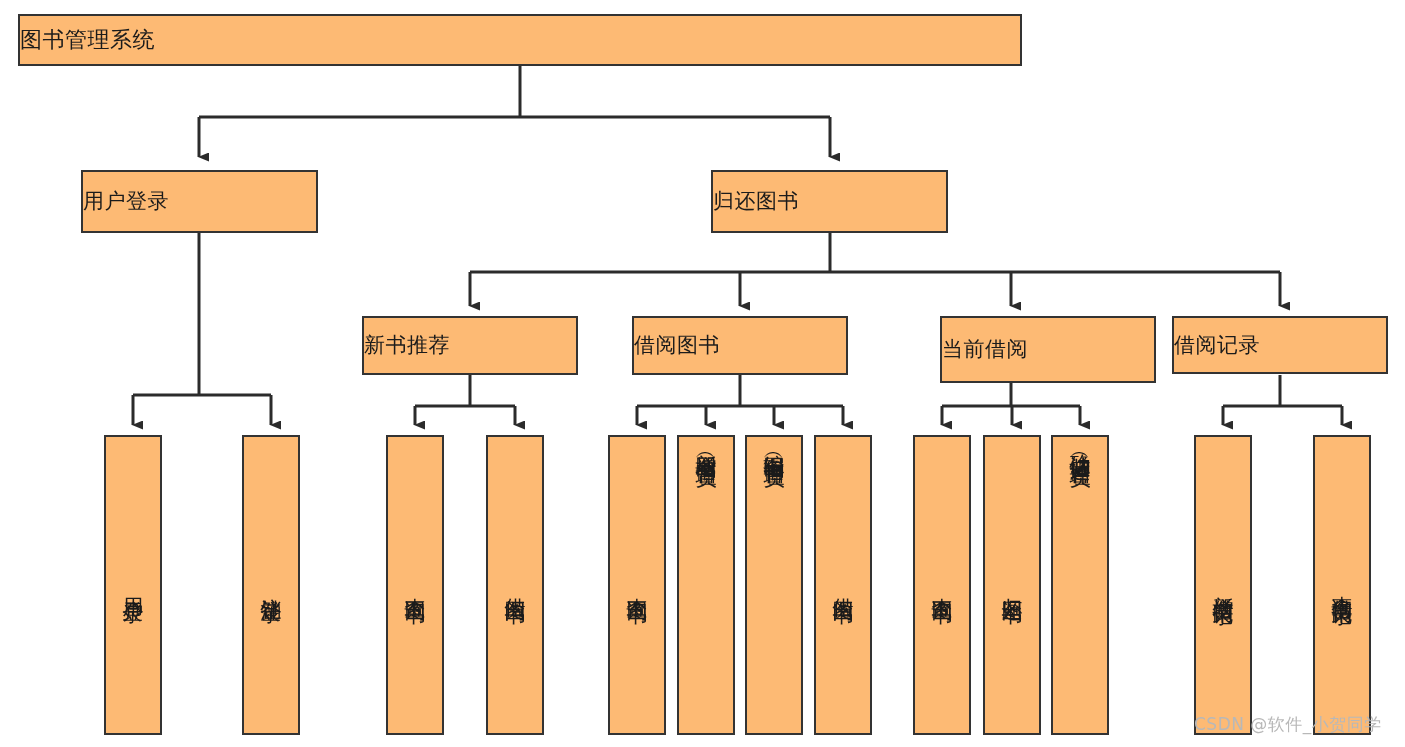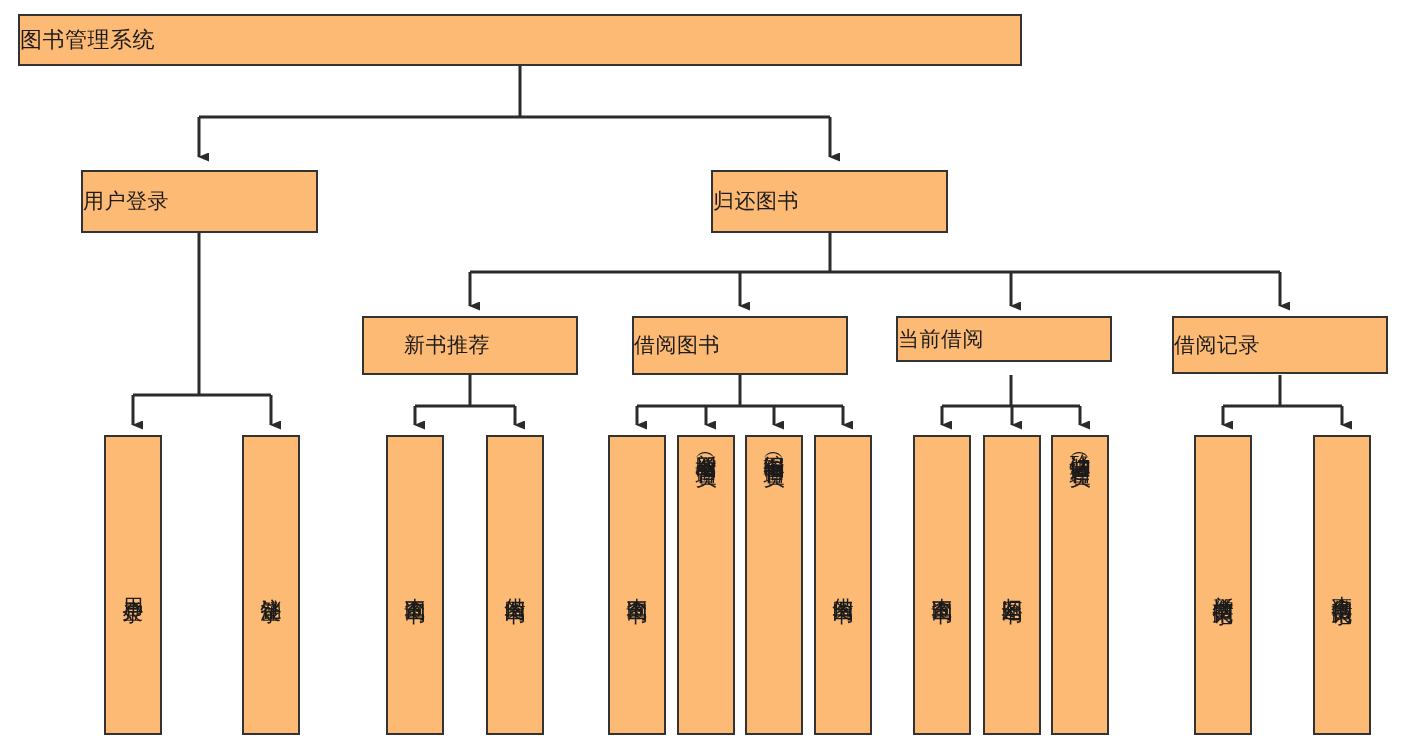--- a/index.html
+++ b/index.html
@@ -135,27 +135,27 @@
     <span class="node-label">图书管理系统</span>
   </div>
 
   <div class="node node-horizontal" style="left:81px; top:170px; width:237px; height:63px;">
     <span class="node-label">用户登录</span>
   </div>
   <div class="node node-horizontal" style="left:711px; top:170px; width:237px; height:63px;">
     <span class="node-label">归还图书</span>
   </div>
 
-  <div class="node node-horizontal" style="left:362px; top:316px; width:216px; height:59px;padding-left:40px;">
+  <div class="node node-horizontal" style="left:362px; top:316px; width:216px; height:59px;">
     <span class="node-label">新书推荐</span>
   </div>
   <div class="node node-horizontal" style="left:632px; top:316px; width:216px; height:59px;">
     <span class="node-label">借阅图书</span>
   </div>
-  <div class="node node-horizontal" style="left:896px; top:316px; width:216px; height:46px;">
+  <div class="node node-horizontal" style="left:940px; top:316px; width:216px; height:67px;">
     <span class="node-label">当前借阅</span>
   </div>
   <div class="node node-horizontal" style="left:1172px; top:316px; width:216px; height:58px;">
     <span class="node-label">借阅记录</span>
   </div>
 
   <div class="node node-vertical v-center" style="left:104px; top:435px; width:58px; height:300px;">
     <span class="node-label">用户登录</span>
   </div>
   <div class="node node-vertical v-center" style="left:242px; top:435px; width:58px; height:300px;">
@@ -192,14 +192,15 @@
     <span class="node-label">确认归还（管理员）</span>
   </div>
 
   <div class="node node-vertical v-center" style="left:1194px; top:435px; width:58px; height:300px;">
     <span class="node-label">新增借阅记录</span>
   </div>
   <div class="node node-vertical v-center" style="left:1313px; top:435px; width:58px; height:300px;">
     <span class="node-label">查询借阅记录</span>
   </div>
 
+  <div class="watermark" style="left:1194px; top:713px;">CSDN @软件_小贺同学</div>
 
 </div>
 
 </body></html>

